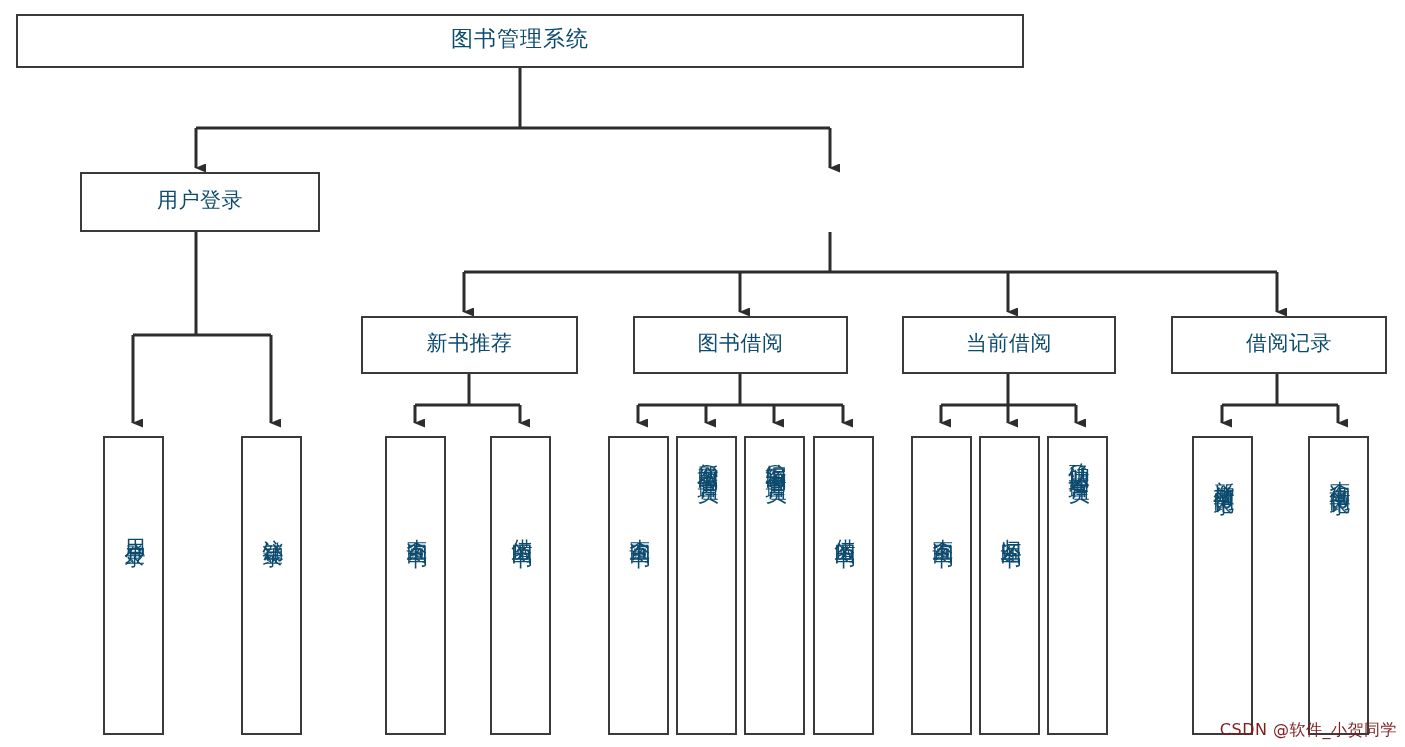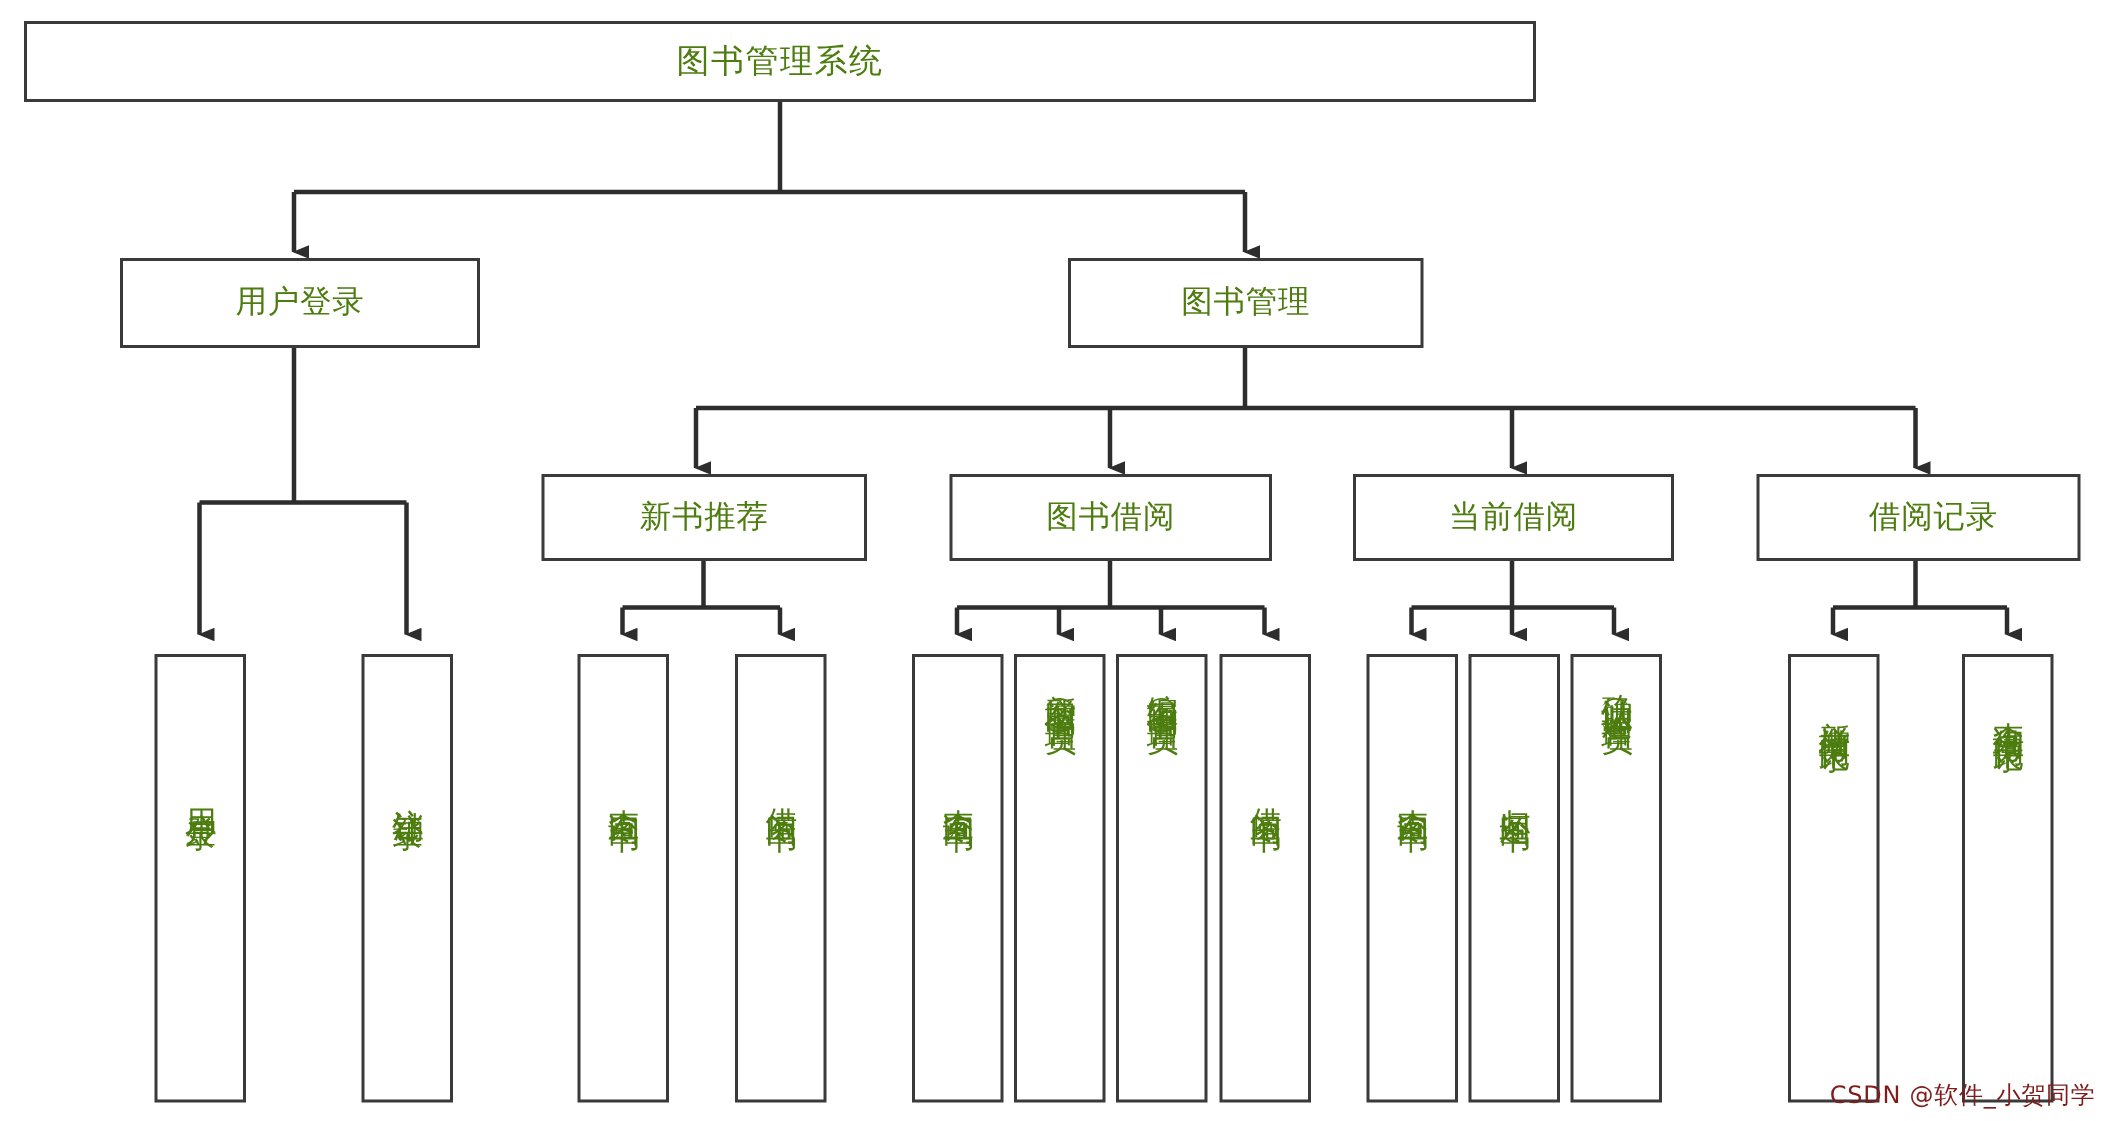--- a/index.html
+++ b/index.html
@@ -29,22 +29,22 @@
     position: absolute;
     box-sizing: border-box;
     background: #ffffff;
     border: 2px solid #3a3a3a;
     display: flex;
     align-items: center;
     justify-content: center;
     overflow: hidden;
   }
   .node-label {
-    font-family: Liberation Sans, sans-serif;
-    color: #4d7c0f;
+    font-family: Liberation Mono, monospace;
+    color: #0c4a6e;
     line-height: 1.08;
     white-space: pre;
   }
   .node-box.horizontal .node-label {
     font-size: 21px;
     letter-spacing: 0.5px;
   }
   .node-box.root .node-label {
     font-size: 22px;
     letter-spacing: 1px;
@@ -139,23 +139,20 @@
   </svg>
 
   <div class="node-box root horizontal" style="left:16px; top:14px; width:1008px; height:54px;">
     <span class="node-label">图书管理系统</span>
   </div>
 
   <div class="node-box horizontal" style="left:80px; top:172px; width:240px; height:60px;">
     <span class="node-label">用户登录</span>
   </div>
 
-  <div class="node-box horizontal" style="left:712px; top:172px; width:237px; height:60px;">
-    <span class="node-label">图书管理</span>
-  </div>
 
   <div class="node-box horizontal" style="left:633px; top:316px; width:215px; height:58px;">
     <span class="node-label">图书借阅</span>
   </div>
 
   <div class="node-box horizontal" style="left:361px; top:316px; width:217px; height:58px;">
     <span class="node-label">新书推荐</span>
   </div>
 
   <div class="node-box horizontal" style="left:902px; top:316px; width:214px; height:58px;">

